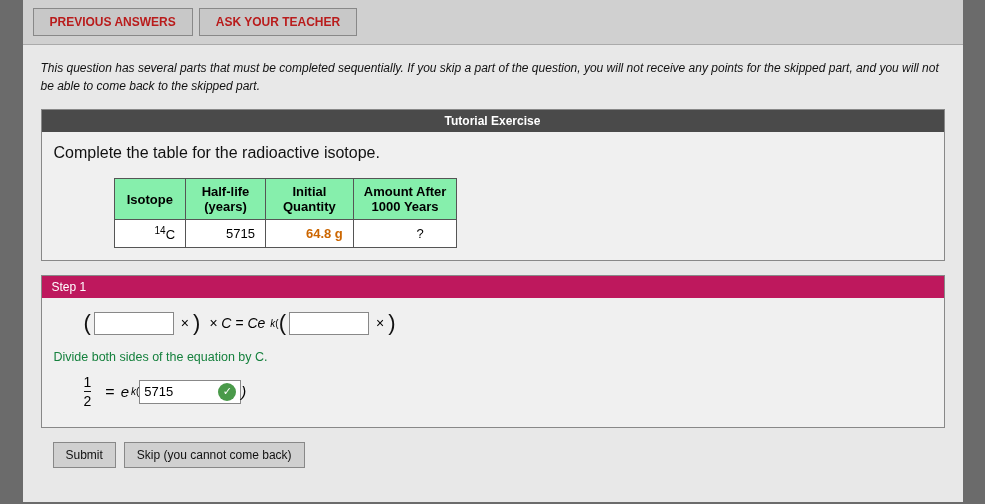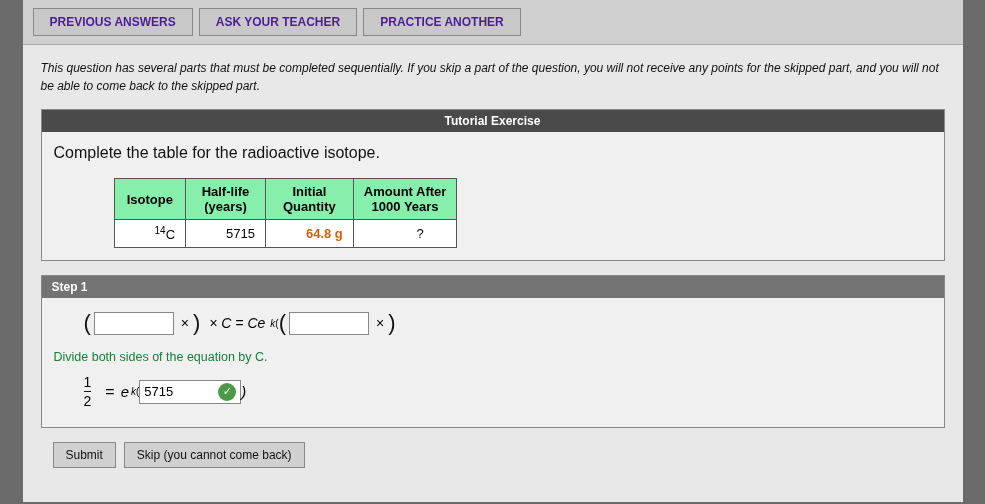--- a/index.html
+++ b/index.html
@@ -25,21 +25,21 @@
       background: #d0d0d0;
       border-bottom: 1px solid #aaa;
     }
     .top-btn {
       padding: 6px 16px;
       border: 1px solid #888;
       background: #c8c8c8;
       cursor: pointer;
       font-size: 12px;
       font-weight: bold;
-      color: #4c1d95;
+      color: #b91c1c;
       margin-right: 6px;
     }
     .content-area {
       padding: 14px 18px;
     }
     .notice-text {
       font-size: 12px;
       font-style: italic;
       color: #111;
       margin-bottom: 14px;
@@ -87,25 +87,25 @@
     .orange-val {
       color: #cc6600;
       font-weight: bold;
     }
     .step-box {
       border: 1px solid #888;
       background: #f0f0f0;
       margin-bottom: 14px;
     }
     .step-header {
-      background: #737373;
+      background: #be185d;
       color: #fff;
       padding: 4px 10px;
       font-size: 12px;
-      font-weight: bold;
+      font-weight: normal;
     }
     .step-content {
       padding: 12px;
     }
     .step-description {
       font-size: 12.5px;
       color: #111;
       line-height: 1.5;
       margin-bottom: 12px;
     }
@@ -226,21 +226,20 @@
     sup { font-size: 10px; }
   </style>
 </head>
 <body>
 
 <div class="main-container">
 
   <div class="top-bar">
     <button class="top-btn">PREVIOUS ANSWERS</button>
     <button class="top-btn">ASK YOUR TEACHER</button>
-    <button class="top-btn">PRACTICE ANOTHER</button>
   </div>
 
   <div class="content-area">
 
     <p class="notice-text">This question has several parts that must be completed sequentially. If you skip a part of the question, you will not receive any points for the skipped part, and you will not be able to come back to the skipped part.</p>
 
     <div class="tutorial-box">
       <div class="tutorial-header">Tutorial Exercise</div>
       <div class="tutorial-content">
         <p class="table-instruction">Complete the table for the radioactive isotope.</p>

